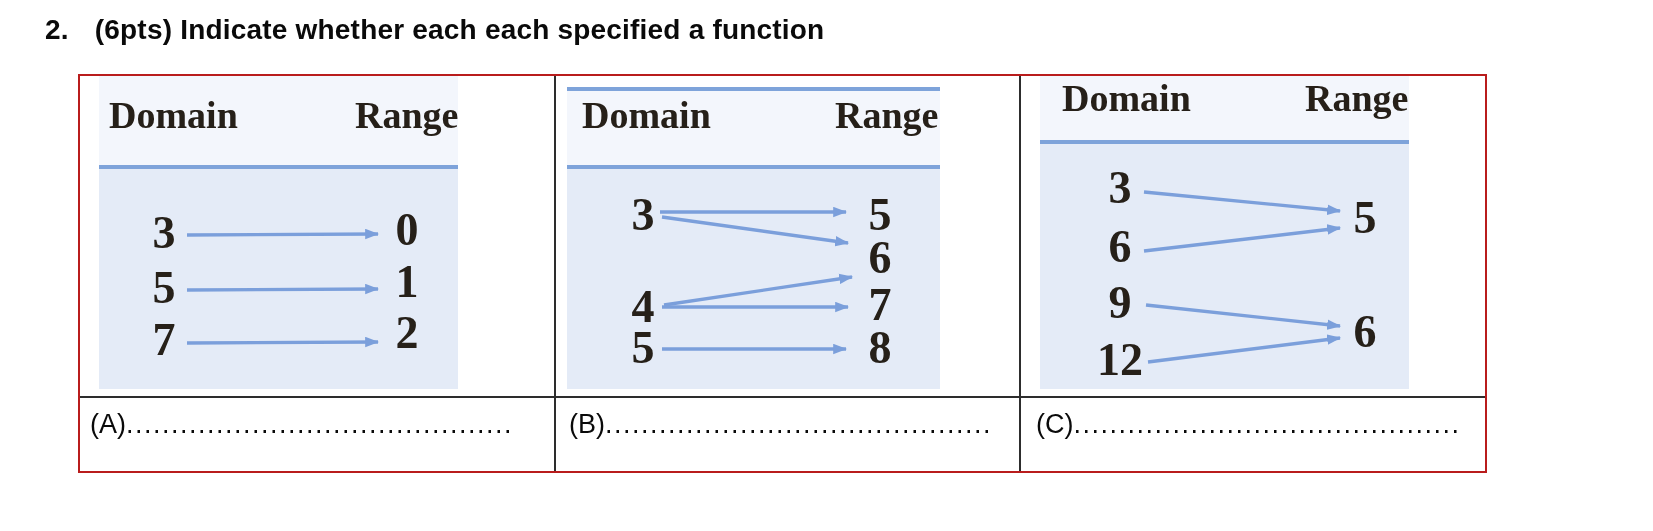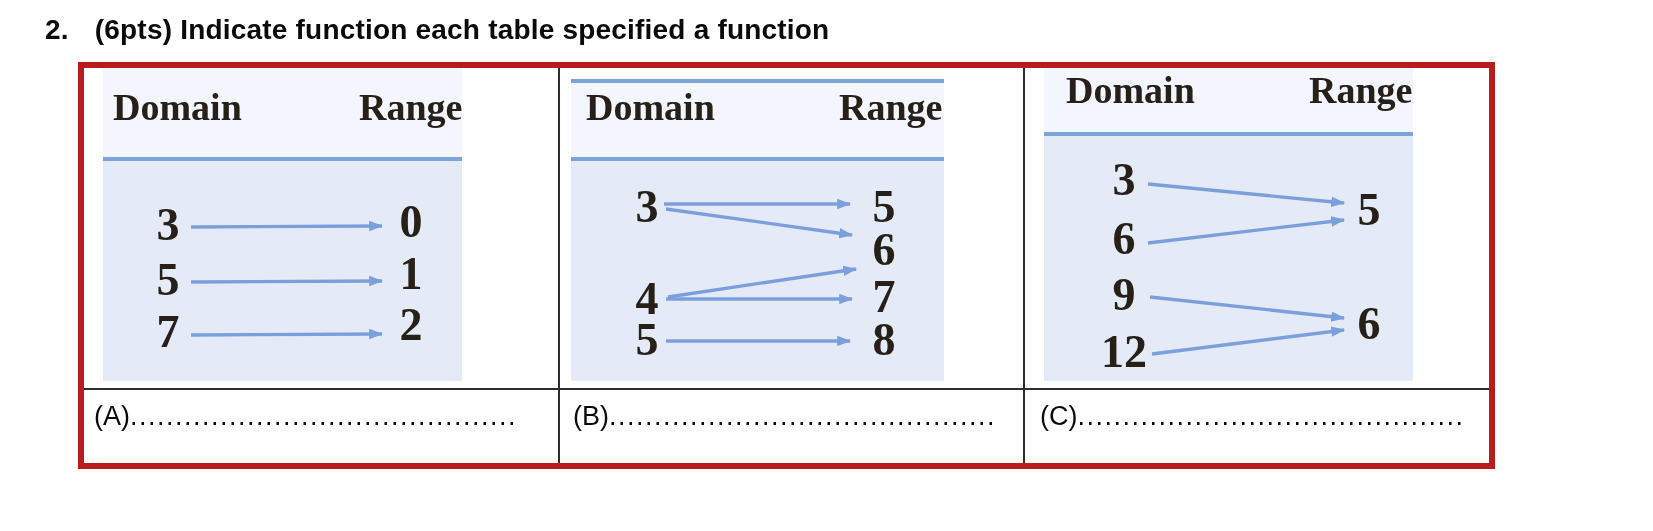--- a/index.html
+++ b/index.html
@@ -1,21 +1,21 @@
 <!DOCTYPE html>
 <html><head>
 <meta charset="utf-8">
 <style>
   html,body{margin:0;padding:0;background:#ffffff;}
   .page{position:relative;width:1653px;height:531px;background:#ffffff;overflow:hidden;
         font-family:"Liberation Sans",sans-serif;}
   .title{position:absolute;left:45px;top:14px;display:flex;gap:26px;
          font-weight:bold;font-size:28px;color:#0a0a0a;letter-spacing:0.2px;}
-  .qtable{position:absolute;left:78px;top:62px;width:1405px;height:395px;
-          border:6px solid #b91c1c;box-sizing:content-box;background:#ffffff;}
+  .qtable{position:absolute;left:78px;top:74px;width:1405px;height:395px;
+          border:2px solid #b91c1c;box-sizing:content-box;background:#ffffff;}
   .abs{position:absolute;}
   .hdrbg{background:#f3f6fc;}
   .bodybg{background:#e4ebf7;}
   .rule{background:#7ea3da;}
   .coldiv{position:absolute;top:0;width:2px;height:100%;background:#2d2d2d;z-index:3;}
   .cd1{left:474px;} .cd2{left:939px;}
   .maphead{position:absolute;font-family:"Liberation Serif",serif;font-weight:bold;
            font-size:38px;line-height:1;color:#262019;z-index:2;}
   .pa-hd{left:19px;top:0;width:359px;height:89px;}
   .pa-dv{left:19px;top:89px;width:359px;height:4px;}
@@ -42,21 +42,21 @@
   .ansC{flex:1;padding-left:17px;}
   .dots{letter-spacing:1.5px;}
 </style>
 </head>
 <body>
 
 <div class="page">
 
   <div class="title">
     <span>2.</span>
-    <span>(6pts) Indicate function each table specified a function</span>
+    <span>(6pts) Indicate whether each each specified a function</span>
   </div>
 
   <div class="qtable">
 
     <div class="abs hdrbg pa-hd"></div>
     <div class="abs rule  pa-dv"></div>
     <div class="abs bodybg pa-bd"></div>
 
     <div class="abs rule  pb-tl"></div>
     <div class="abs hdrbg pb-hd"></div>

